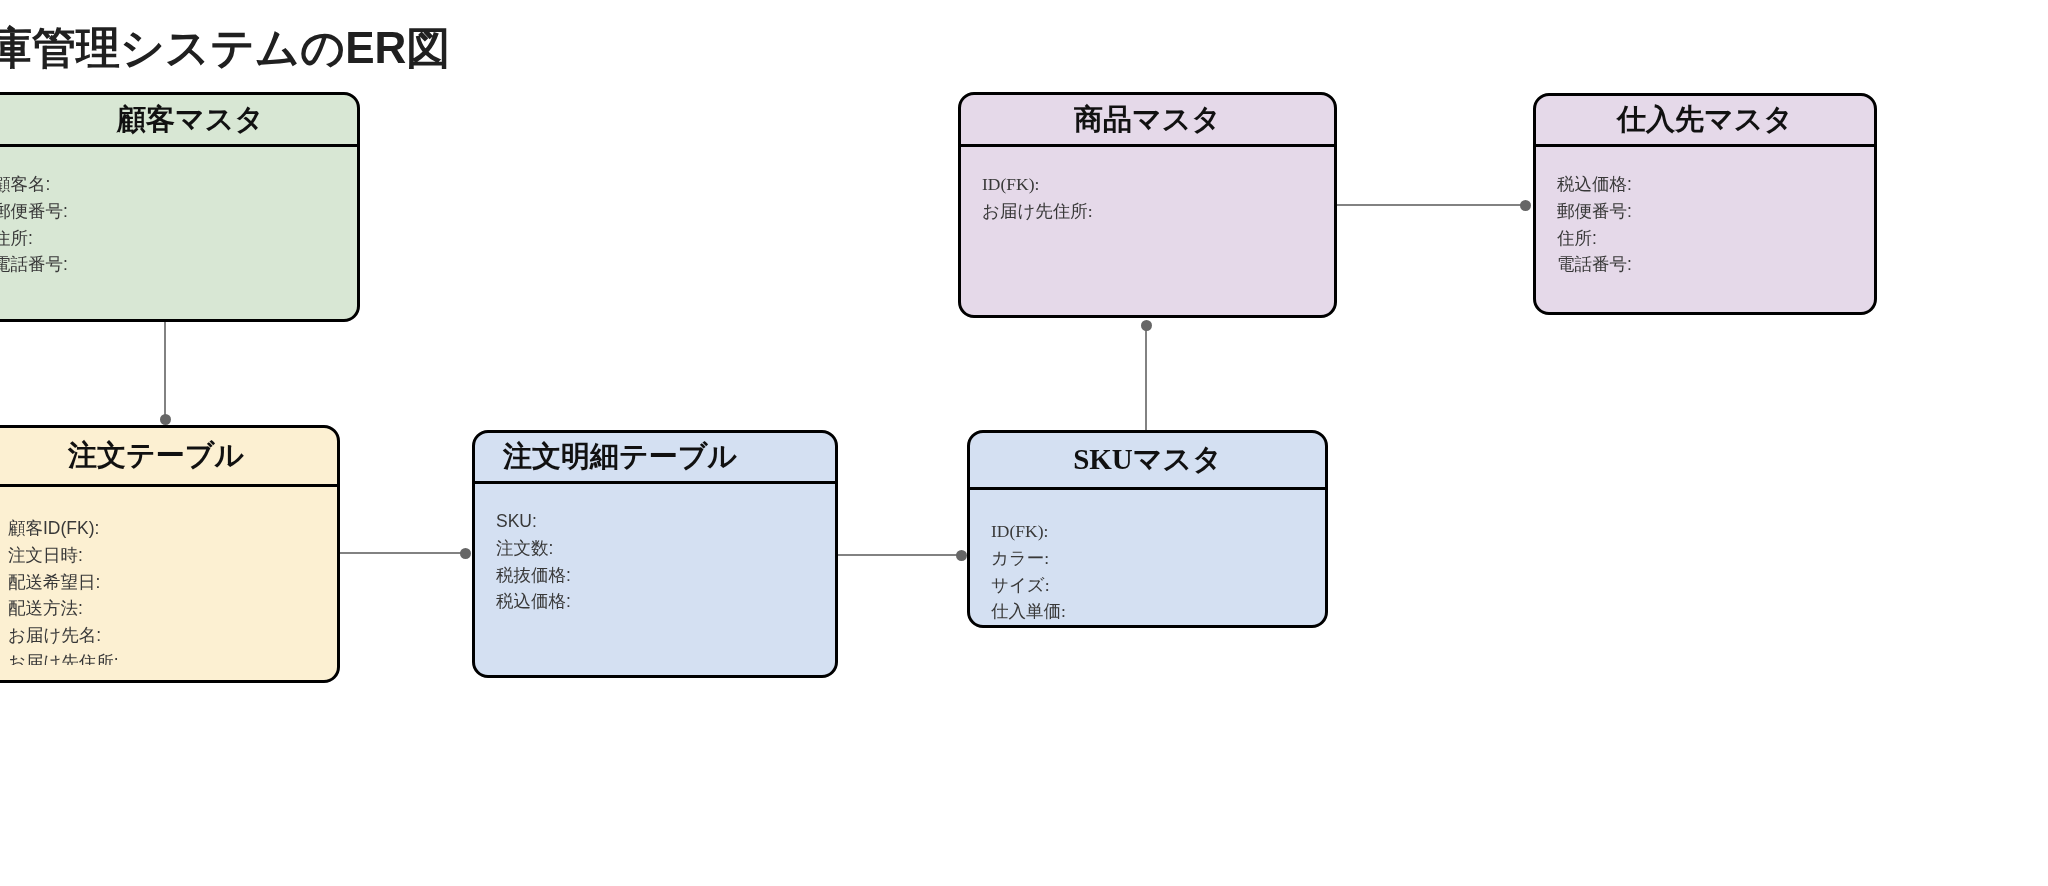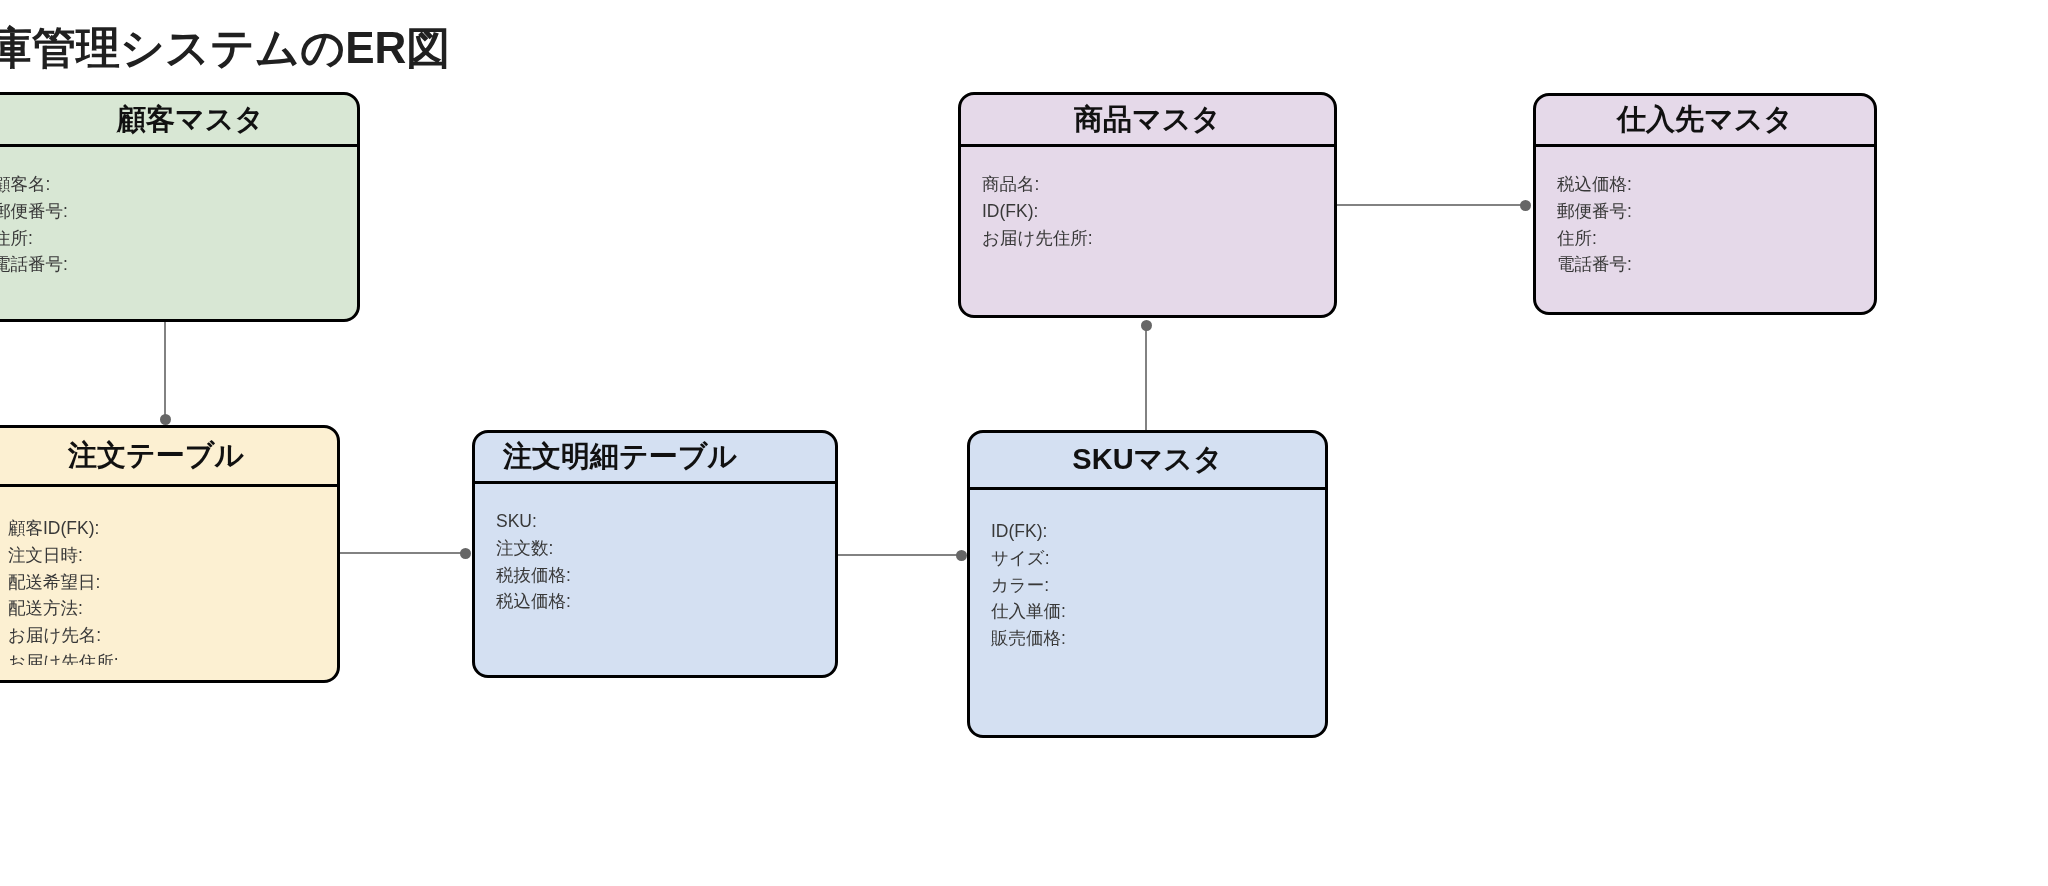--- a/index.html
+++ b/index.html
@@ -59,30 +59,30 @@
   .dot {
     position: absolute;
     width: 11px; height: 11px;
     border-radius: 50%;
     background: #666666;
   }
 
   
   #ent-customer     { left: -31px;  top: 92px;  width: 391px; height: 230px; }
   #ent-customer .hdr { height: 52px; padding-left: 52px; }
-  #ent-product      { left: 958px;  top: 92px;  width: 379px; height: 226px; }
+  #ent-product      { left: 958px;  top: 92px;  width: 379px; height: 226px; font-family: Liberation Serif, serif; }
   #ent-product .hdr { height: 52px; }
   #ent-supplier     { left: 1533px; top: 93px;  width: 344px; height: 222px; }
   #ent-supplier .hdr { height: 51px; }
   #ent-order        { left: -16px;  top: 425px; width: 356px; height: 258px; }
   #ent-order .hdr   { height: 59px; padding-right: 12px; }
   #ent-order .body  { padding-top: 28px; height: 178px; overflow: hidden; }
   #ent-orderdetail  { left: 472px;  top: 430px; width: 366px; height: 248px; }
   #ent-orderdetail .hdr { height: 51px; padding-right: 70px; }
-  #ent-sku          { left: 967px;  top: 430px; width: 361px; height: 308px; }
+  #ent-sku          { left: 967px;  top: 430px; width: 361px; height: 198px; font-family: Liberation Serif, serif; }
   #ent-sku .hdr     { height: 57px; }
   #ent-sku .body    { padding-top: 28px; }
 
   
   #edge-customer-order      { left: 164px;  top: 322px; width: 2px;   height: 97px; }
   #edge-order-orderdetail   { left: 340px;  top: 552px; width: 125px; height: 2px; }
   #edge-orderdetail-sku     { left: 838px;  top: 554px; width: 123px; height: 2px; }
   #edge-product-sku         { left: 1145px; top: 321px; width: 2px;   height: 109px; }
   #edge-product-supplier    { left: 1337px; top: 204px; width: 188px; height: 2px; }
 
@@ -105,21 +105,20 @@
       <div>顧客名:</div>
       <div>郵便番号:</div>
       <div>住所:</div>
       <div>電話番号:</div>
     </div>
   </div>
 
   <div class="entity fill-purple" id="ent-product">
     <div class="hdr">商品マスタ</div>
     <div class="body">
-      <div>商品名:</div>
       <div>ID(FK):</div>
       <div>お届け先住所:</div>
     </div>
   </div>
 
   <div class="entity fill-purple" id="ent-supplier">
     <div class="hdr">仕入先マスタ</div>
     <div class="body">
       <div>税込価格:</div>
       <div>郵便番号:</div>
@@ -147,22 +146,22 @@
       <div>注文数:</div>
       <div>税抜価格:</div>
       <div>税込価格:</div>
     </div>
   </div>
 
   <div class="entity fill-blue" id="ent-sku">
     <div class="hdr">SKUマスタ</div>
     <div class="body">
       <div>ID(FK):</div>
+      <div>カラー:</div>
       <div>サイズ:</div>
-      <div>カラー:</div>
       <div>仕入単価:</div>
       <div>販売価格:</div>
     </div>
   </div>
 
   <div class="edge" id="edge-customer-order"></div>
   <div class="dot" id="dot-customer-order"></div>
 
   <div class="edge" id="edge-order-orderdetail"></div>
   <div class="dot" id="dot-order-orderdetail"></div>

